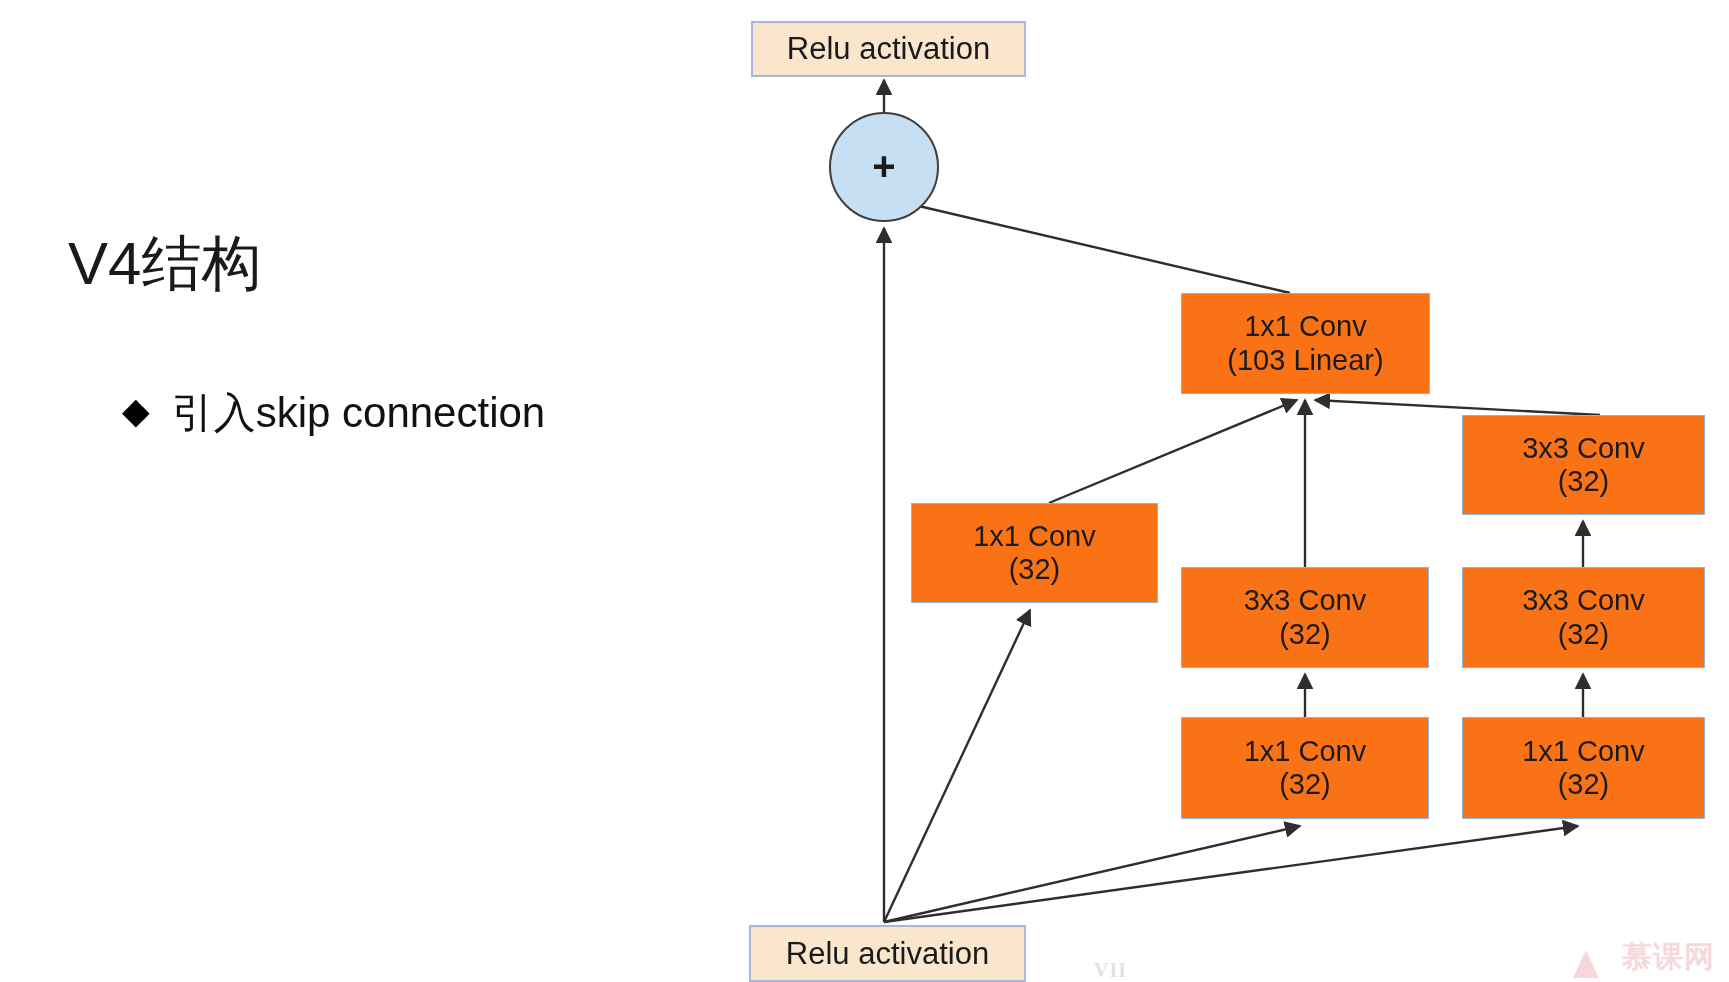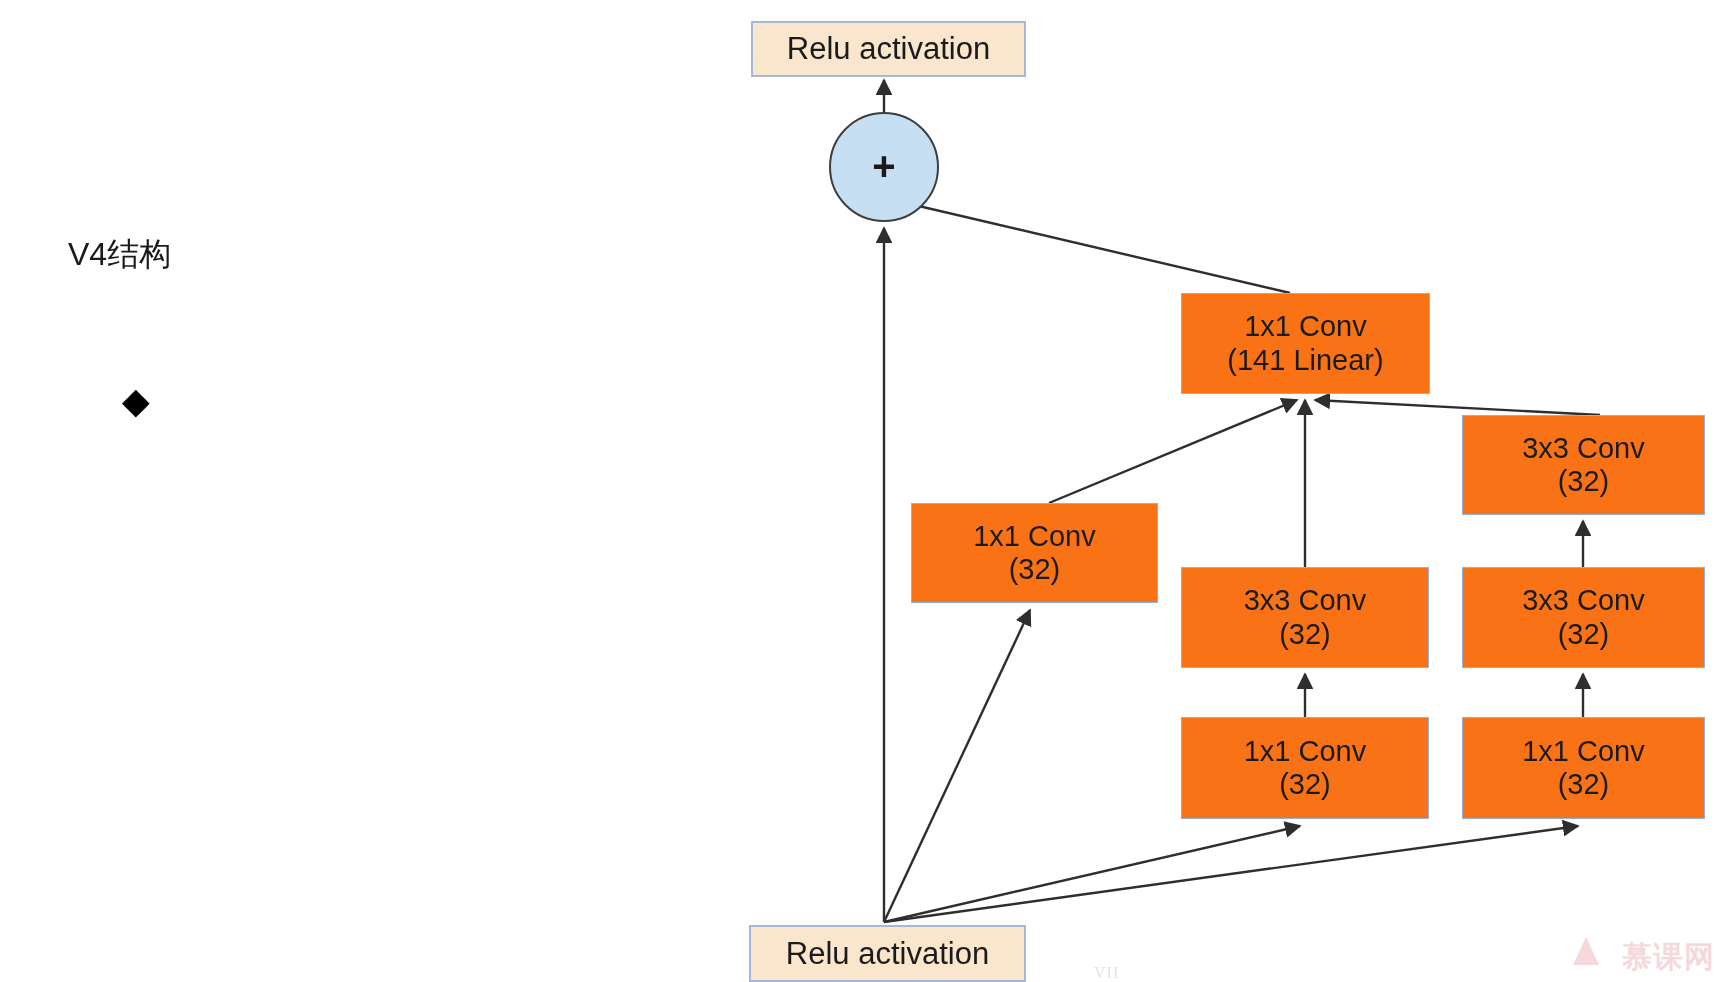--- a/index.html
+++ b/index.html
@@ -26,22 +26,22 @@
     font-size: 74px;
     font-weight: 700;
     letter-spacing: -0.5px;
     color: #cc2046;
     text-shadow: 0 0 2px rgba(204,32,70,0.35);
     white-space: nowrap;
   }
   #subtitle {
     position: absolute;
     left: 68px;
-    top: 233px;
-    font-size: 32px;
+    top: 224px;
+    font-size: 60px;
     font-weight: 500;
     color: #1a1a1a;
     white-space: nowrap;
   }
   #bullet-row {
     position: absolute;
     left: 122px;
     top: 385px;
     display: flex;
     align-items: center;
@@ -116,21 +116,21 @@
   #conv-1x1-mid { left: 1181px; top: 717px; width: 248px; height: 102px; }
   #conv-1x1-r   { left: 1462px; top: 717px; width: 243px; height: 102px; }
   #relu-bottom  { left: 749px;  top: 925px; width: 277px; height: 57px; }
 
   
   #watermark-logo {
     position: absolute;
     right: 14px;
     bottom: 4px;
     display: flex;
-    align-items: flex-start;
+    align-items: flex-end;
     gap: 23px;
     opacity: 0.40;
     pointer-events: none;
   }
   #watermark-logo .flame {
     width: 0; height: 0;
     border-left: 13px solid transparent;
     border-right: 13px solid transparent;
     border-bottom: 28px solid #e8a0a8;
   }
@@ -139,37 +139,38 @@
     font-weight: 700;
     color: #e8a0a8;
     letter-spacing: 1px;
     white-space: nowrap;
   }
   #watermark-small {
     position: absolute;
     left: 1094px;
     bottom: 0px;
     font-family: "Liberation Serif", "DejaVu Serif", serif;
-    font-size: 16px;
-    font-weight: 400;
+    font-size: 20px;
+    font-weight: 700;
     color: #d8d8d8;
     letter-spacing: 1px;
     opacity: 0.75;
     pointer-events: none;
   }
 </style>
 </head>
 <body>
 
 <div id="slide">
 
   <div id="subtitle">V4结构</div>
 
   <div id="bullet-row">
     <span class="diamond">◆</span>
+    <span class="btext">引入skip connection</span>
   </div>
 
   <div id="diagram">
 
     <svg id="edges" viewBox="0 0 1729 982" width="1729" height="982" xmlns="http://www.w3.org/2000/svg">
       <defs>
         <marker id="arrow" viewBox="0 0 10 10" refX="9" refY="5" markerWidth="7" markerHeight="7" orient="auto-start-reverse">
           <path d="M 0 0 L 10 5 L 0 10 z" fill="#2e2e2e"></path>
         </marker>
       </defs>
@@ -202,21 +203,21 @@
     <div class="node box-peach" id="relu-top">
       <span>Relu activation</span>
     </div>
 
     <div class="node circle" id="sum-circle">
       <span>+</span>
     </div>
 
     <div class="node box-blue" id="conv-256">
       <span>1x1 Conv</span>
-      <span class="l2">(141 Linear)</span>
+      <span class="l2">(103 Linear)</span>
     </div>
 
     <div class="node box-blue" id="conv-1x1-left">
       <span>1x1 Conv</span>
       <span class="l2">(32)</span>
     </div>
 
     <div class="node box-blue" id="conv-3x3-r-top">
       <span>3x3 Conv</span>
       <span class="l2">(32)</span>

